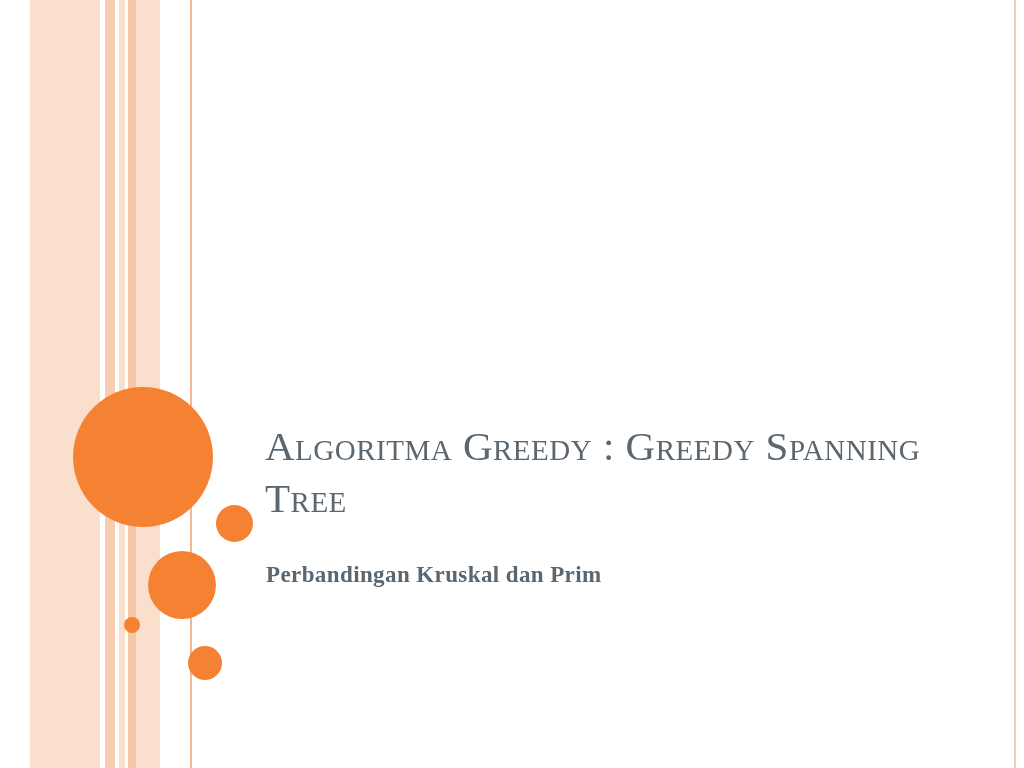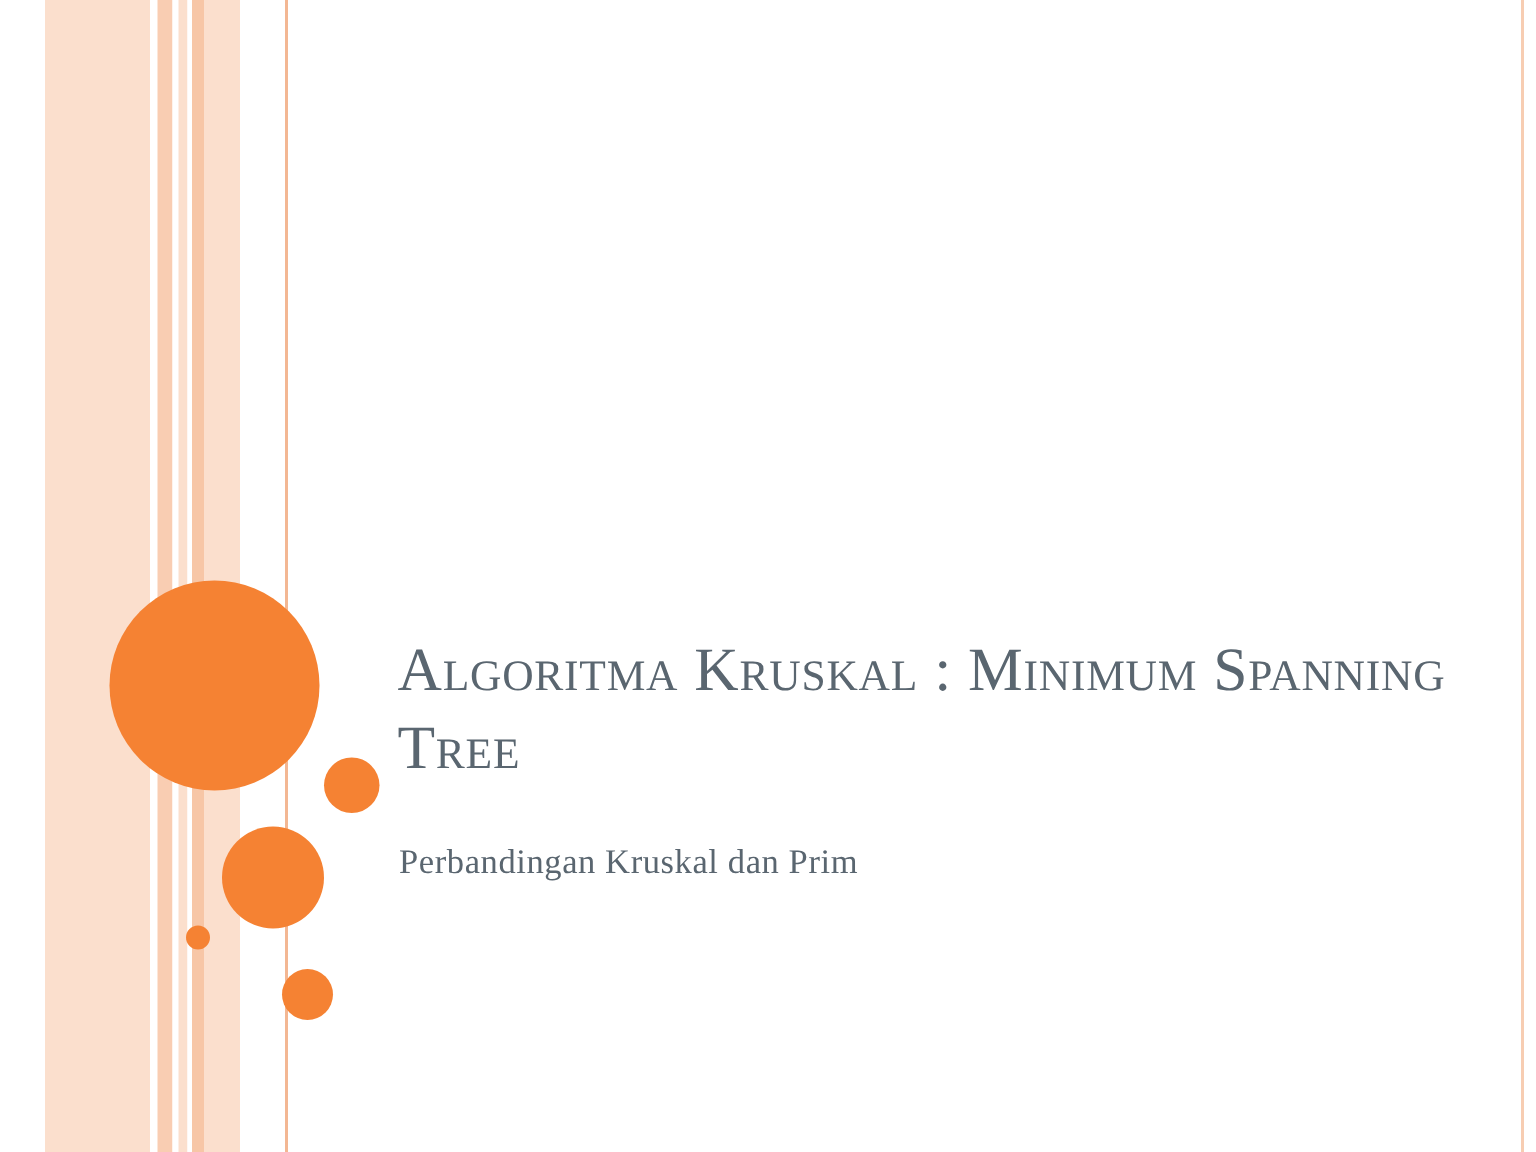--- a/index.html
+++ b/index.html
@@ -68,21 +68,21 @@
     font-weight: normal;
     margin: 0;
   }
   .subtitle {
     position: absolute;
     left: 266px;
     top: 562px;
     width: 700px;
     font-size: 23px;
     color: #5a6670;
-    font-weight: normal;
+    font-weight: bold;
     letter-spacing: 0.4px;
     margin: 0;
   }
 </style>
 </head>
 <body>
 
 <div id="slide">
 
   <div class="band band-a"></div>
@@ -96,17 +96,17 @@
   <div class="band band-i"></div>
   <div class="band band-j"></div>
   <div class="edge-right"></div>
 
   <div class="circle circle-1"></div>
   <div class="circle circle-2"></div>
   <div class="circle circle-3"></div>
   <div class="circle circle-4"></div>
   <div class="circle circle-5"></div>
 
-  <h1 class="title">Algoritma Kruskal : Minimum Spanning Tree</h1>
+  <h1 class="title">Algoritma Greedy : Greedy Spanning Tree</h1>
 
   <p class="subtitle">Perbandingan Kruskal dan Prim</p>
 
 </div>
 
 </body></html>

